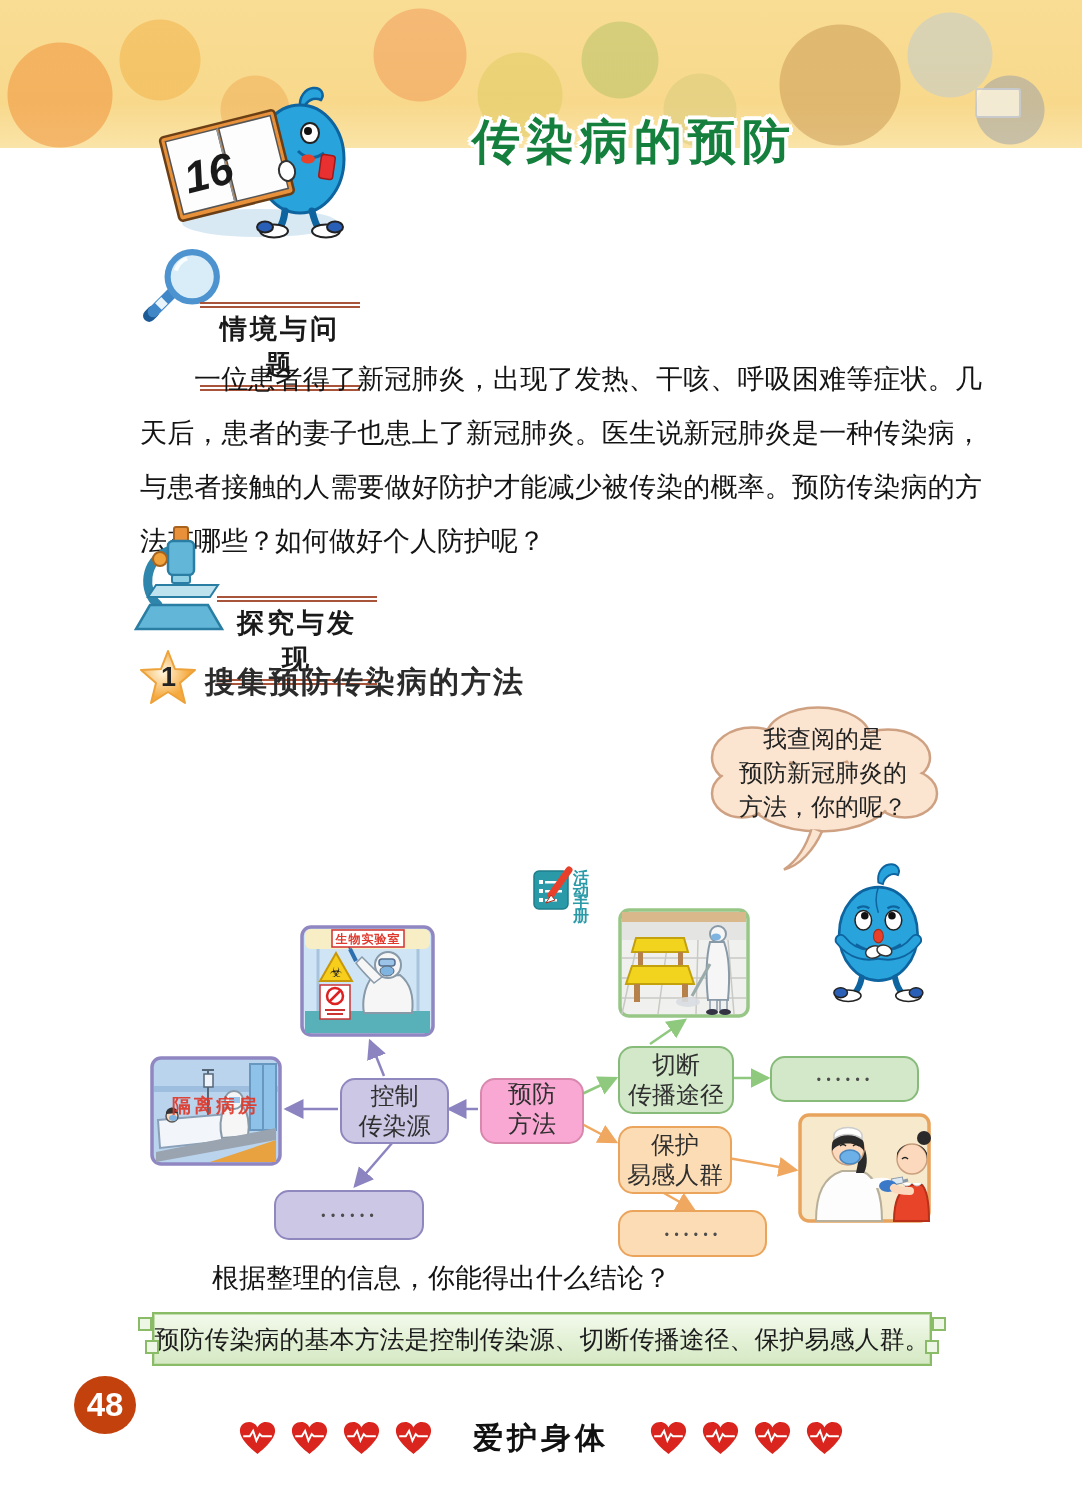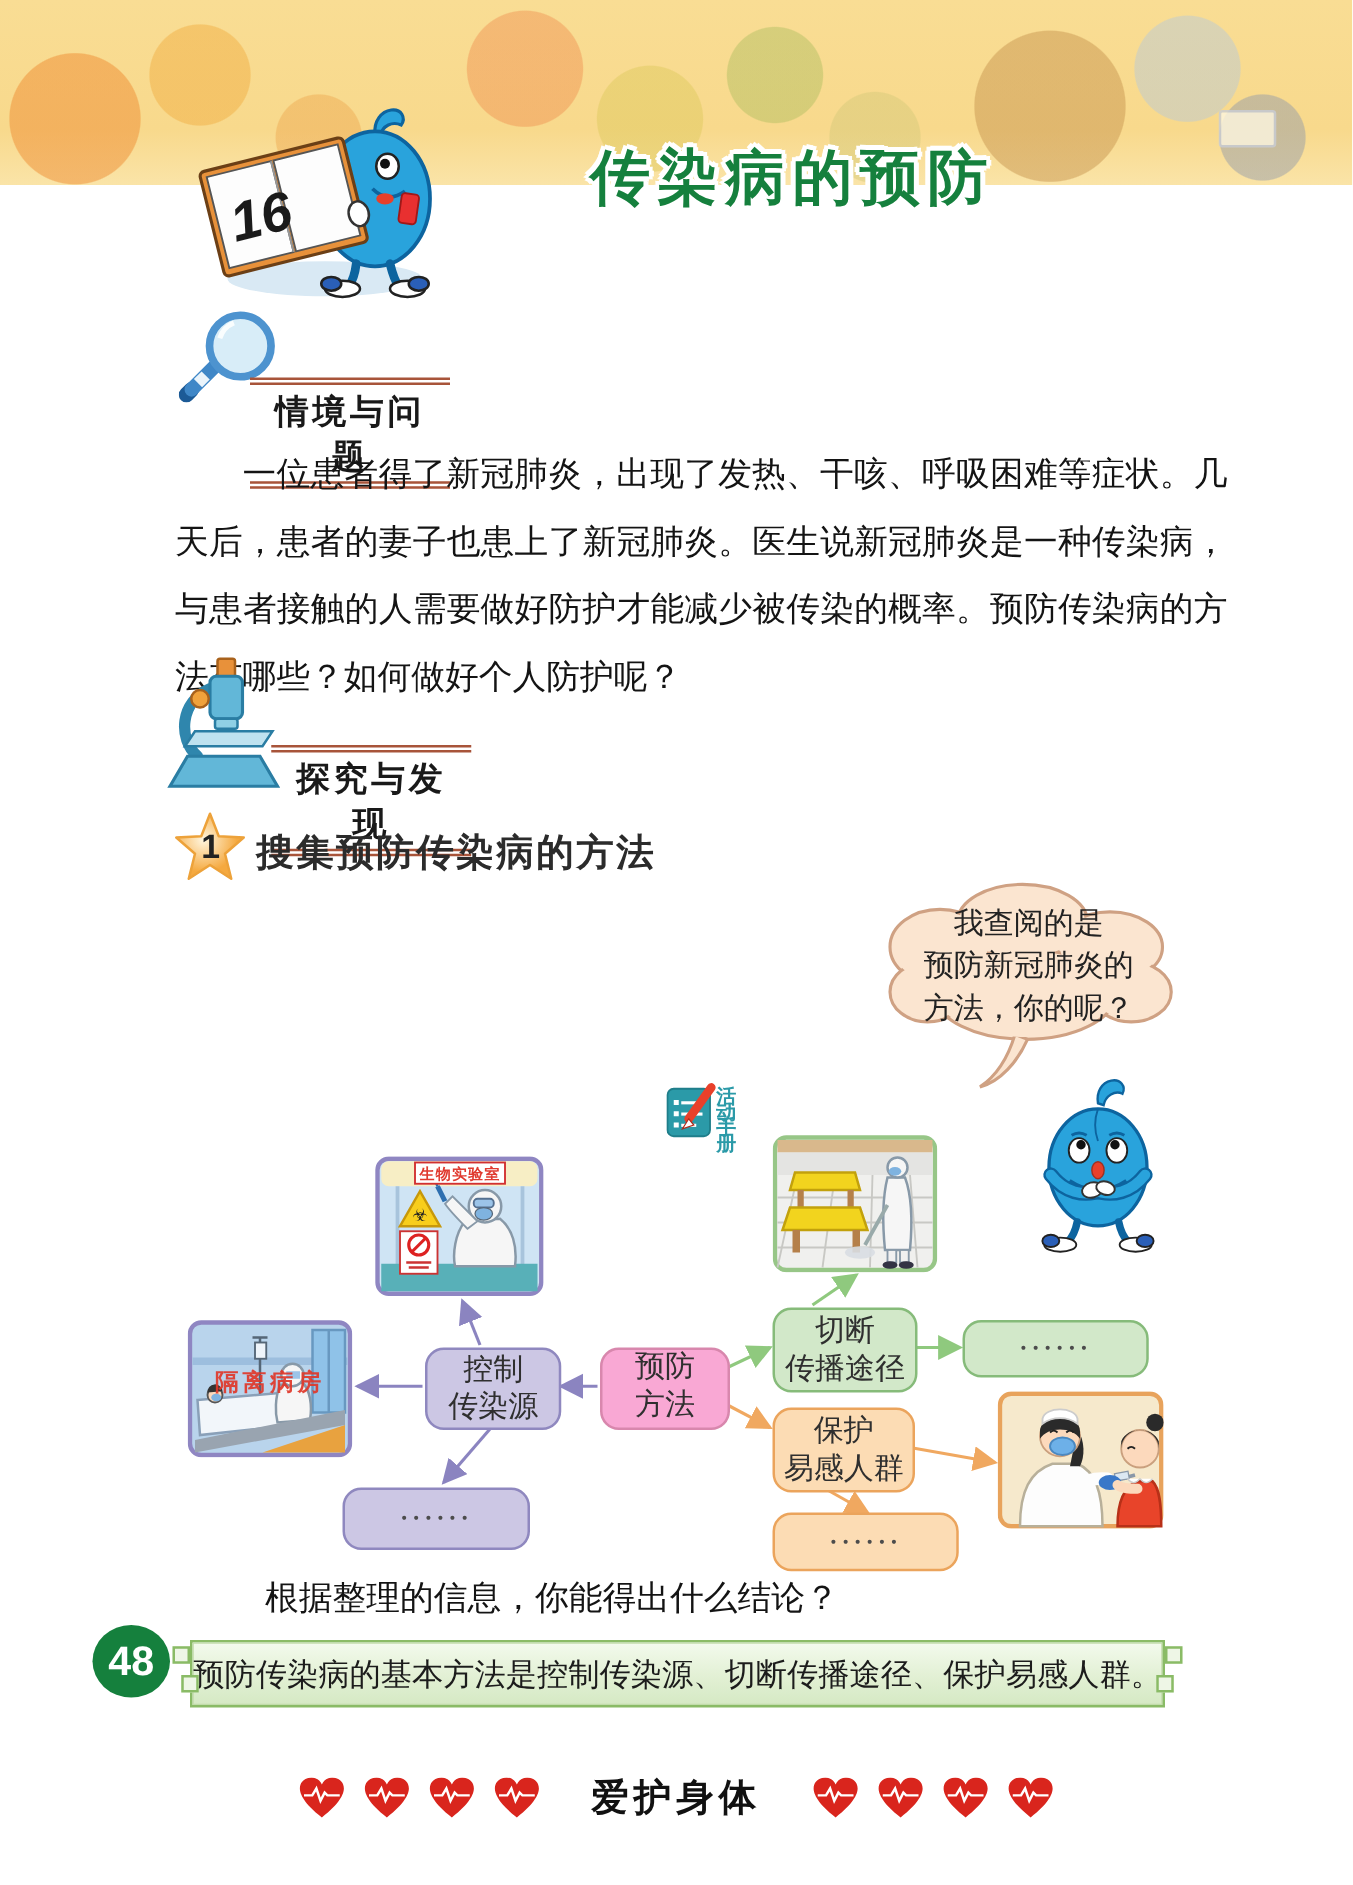--- a/index.html
+++ b/index.html
@@ -54,21 +54,21 @@
 
   
   .concl-banner{left:152px;top:1312px;width:776px;height:50px;
     background:linear-gradient(180deg,#f3faed 0%,#e2f0d4 55%,#d5e9c4 100%);
     border:2.5px solid #8abb66;box-shadow:inset 0 0 0 1px #c2dcab;
     display:flex;align-items:center;justify-content:center;
     font-size:25px;color:#1c1c1c;}
   .deco-sq{width:10px;height:10px;border:2px solid #8abb66;background:#eef6e6;}
 
   
-  .page-num{left:74px;top:1300px;width:62px;height:58px;background:#15803d;
+  .page-num{left:74px;top:1376px;width:62px;height:58px;background:#c2410c;
     border-radius:50%;display:flex;align-items:center;justify-content:center;
     color:#fff;font-size:33px;font-weight:bold;}
 
   
   .footer{left:0;top:1418px;width:1082px;display:flex;align-items:center;
     justify-content:center;gap:15px;}
   .footer-text{font-size:30px;font-weight:bold;color:#111;letter-spacing:4px;margin:0 26px;}
   .heart{width:37px;height:33px;display:inline-block;}
 
   .bubble-text{left:712px;top:722px;width:222px;text-align:center;font-size:24px;

